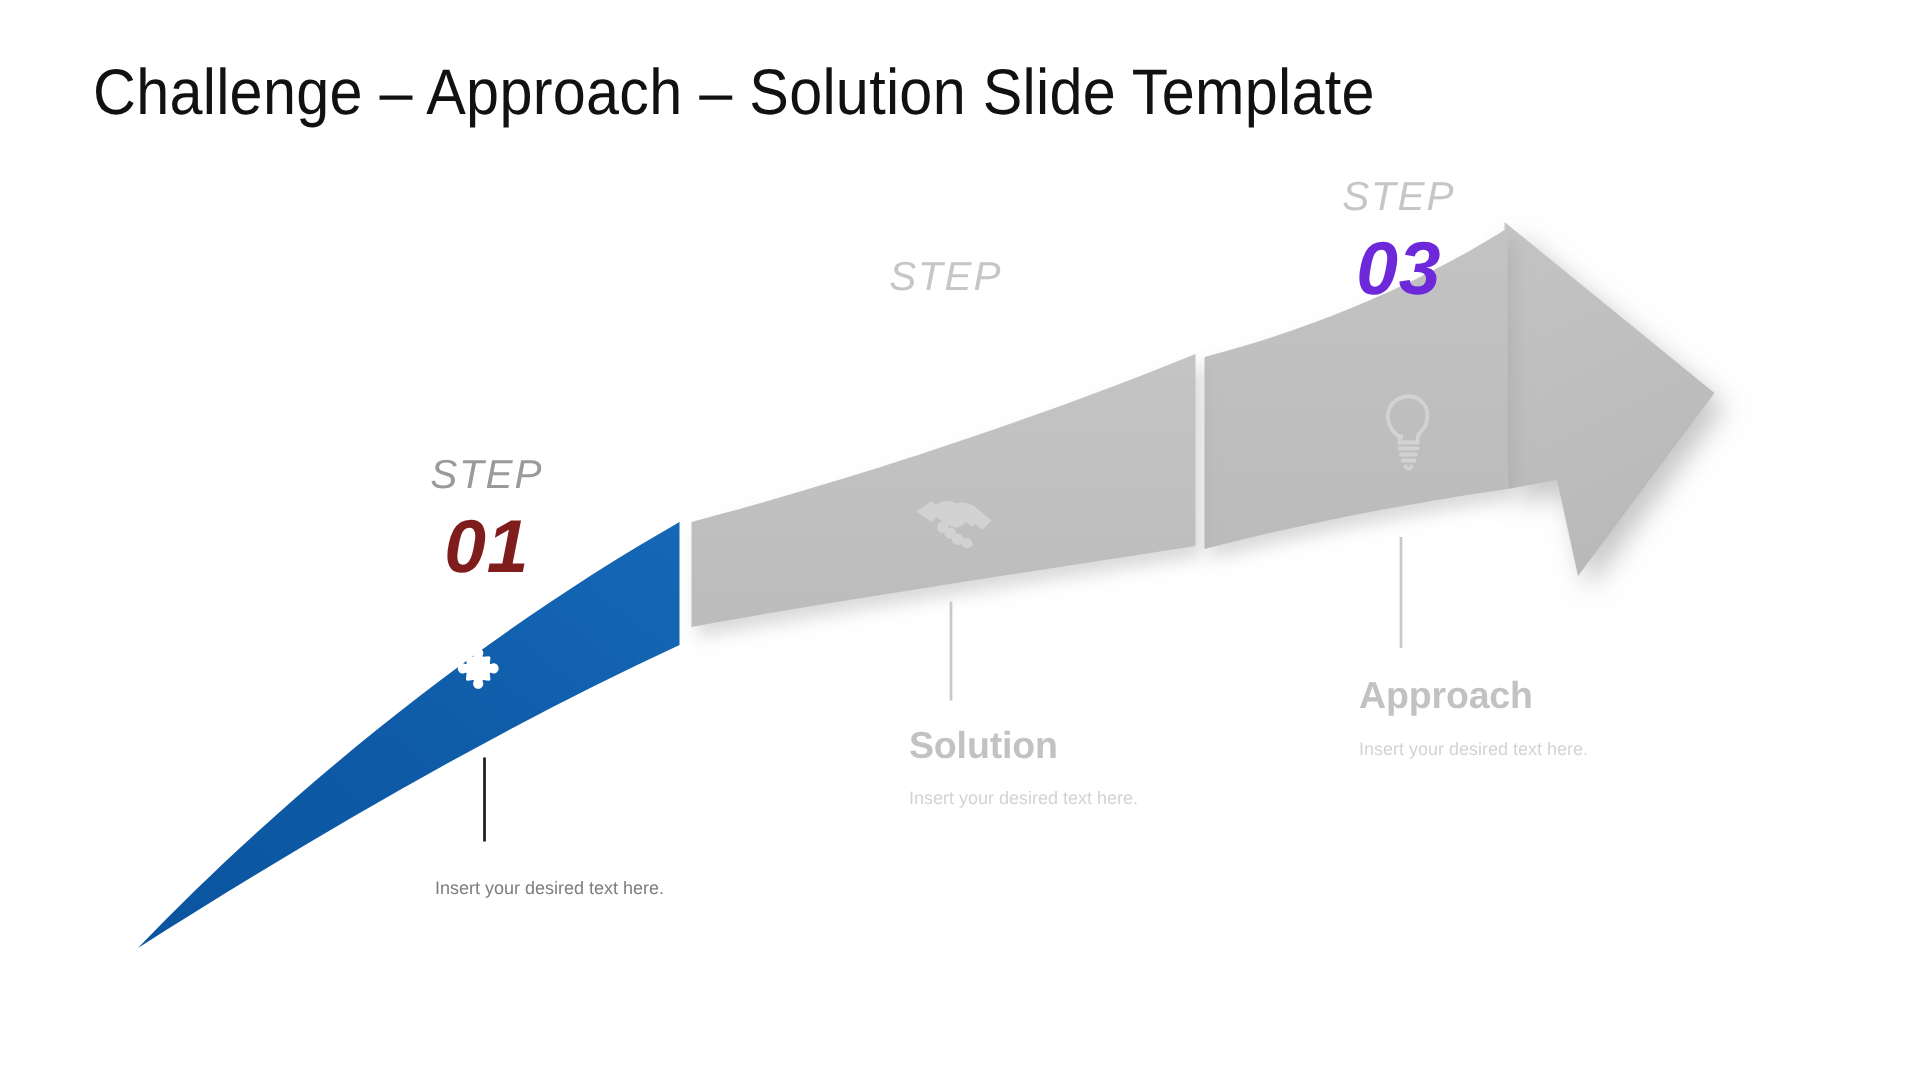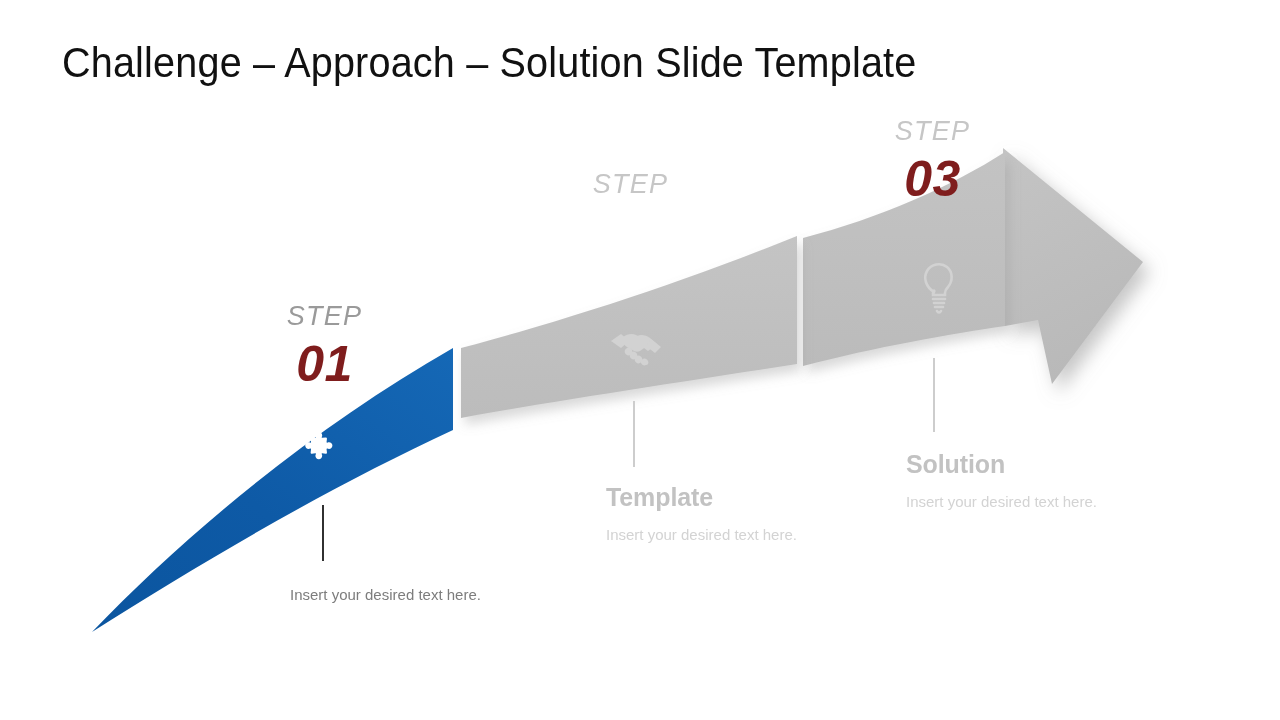--- a/index.html
+++ b/index.html
@@ -73,36 +73,36 @@
   #step-block-1 { left: 262px; top: 303px; width: 125px; }
   #step-block-1 .step-word { color: #9a9a9a; }
   #step-block-1 .step-num  { color: #7f1d1d; }
 
   #step-block-2 { left: 568px; top: 171px; width: 125px; }
   #step-block-2 .step-word { color: #c6c6c6; }
   #step-block-2 .step-num  { color: #b5b5b5; }
 
   #step-block-3 { left: 870px; top: 118px; width: 125px; }
   #step-block-3 .step-word { color: #c6c6c6; }
-  #step-block-3 .step-num  { color: #7f1d1d; }
+  #step-block-3 .step-num  { color: #6d28d9; }
 
   
   .caption-block {
     position: absolute;
     width: 215px;
   }
   .caption-title {
     font-size: 25px;
     font-weight: 700;
     line-height: 1.05;
     letter-spacing: -0.1px;
     display: block;
   }
   .caption-body {
-    font-size: 15px;
+    font-size: 12px;
     font-weight: 400;
     line-height: 1.45;
     display: block;
     margin-top: 14px;
   }
 
   #caption-1 { left: 290px; top: 570px; }
   #caption-1 .caption-title { color: #111111; }
   #caption-1 .caption-body  { color: #7d7d7d; }
 
@@ -244,22 +244,22 @@
   <div class="step-block" id="step-block-3">
     <span class="step-word">STEP</span>
     <span class="step-num">03</span>
   </div>
 
   <div class="caption-block" id="caption-1">
     <span class="caption-body">Insert your desired text here.</span>
   </div>
 
   <div class="caption-block" id="caption-2">
-    <span class="caption-title">Template</span>
-    <span class="caption-body">Insert your desired text here.</span>
-  </div>
-
-  <div class="caption-block" id="caption-3">
     <span class="caption-title">Solution</span>
     <span class="caption-body">Insert your desired text here.</span>
   </div>
 
+  <div class="caption-block" id="caption-3">
+    <span class="caption-title">Approach</span>
+    <span class="caption-body">Insert your desired text here.</span>
+  </div>
+
 </div>
 
 </body></html>

